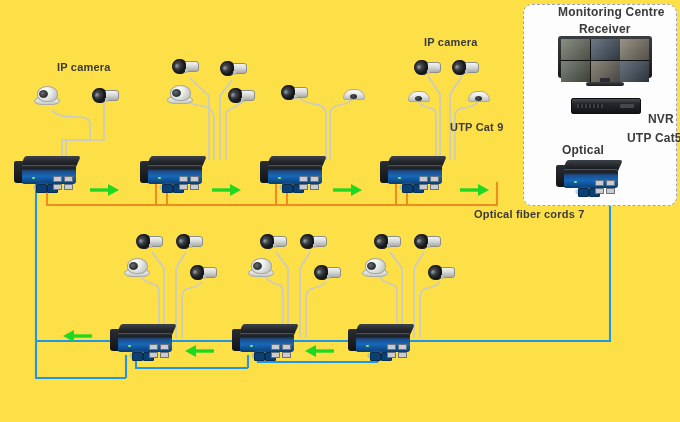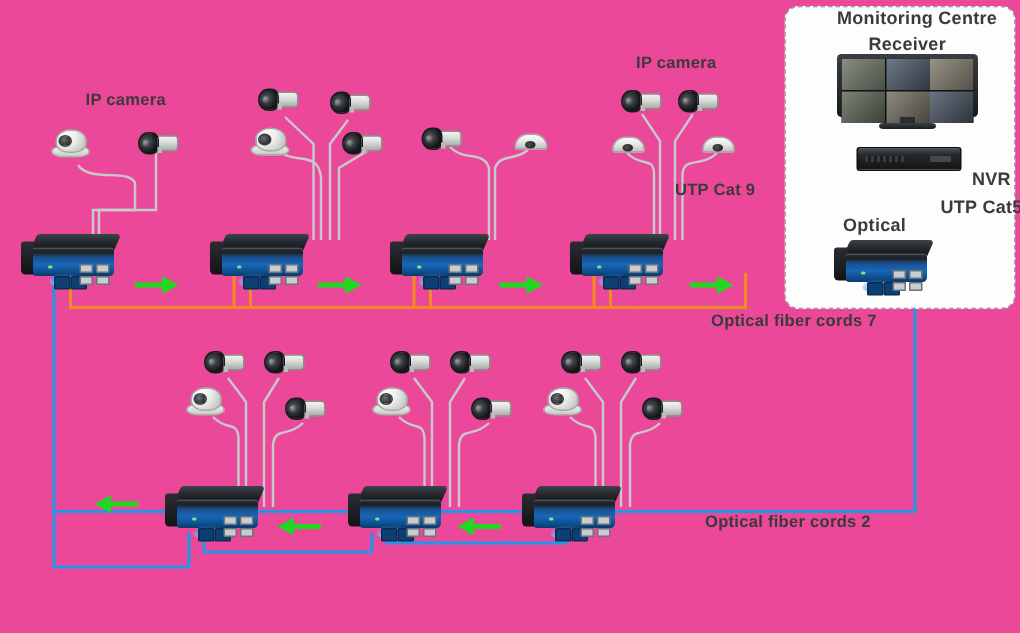--- a/index.html
+++ b/index.html
@@ -1,18 +1,18 @@
 <!DOCTYPE html>
 <html><head>
 <meta charset="utf-8">
 <style>
   html,body{margin:0;padding:0;background:#ffffff;}
   body{width:680px;height:422px;overflow:hidden;
        font-family:"Liberation Sans","DejaVu Sans",sans-serif;}
-  #stage{position:relative;width:680px;height:422px;background:#ec4899;}
+  #stage{position:relative;width:680px;height:422px;background:#fde047;}
 
   
   .lbl{position:absolute;font-weight:bold;color:#3a3a3a;white-space:nowrap;
        letter-spacing:.2px;}
   .lbl.s11{font-size:11px;}
   .lbl.s12{font-size:12px;}
 
   
   .panel{position:absolute;border:1px dashed #9aa2ab;border-radius:9px;
          background:#fdfdfd;}
@@ -269,21 +269,20 @@
         <i></i>
         <i></i>
       </div>
     </div>
   </div>
 
   <div class="lbl s11" style="left:57px;top:61px;">IP camera</div>
   <div class="lbl s11" style="left:424px;top:36px;">IP camera</div>
   <div class="lbl s11" style="left:450px;top:121px;">UTP Cat 9</div>
   <div class="lbl s11" style="left:474px;top:208px;">Optical fiber cords 7</div>
-  <div class="lbl s11" style="left:470px;top:342px;">Optical fiber cords 2</div>
 
   <div class="cam ptz" style="left:34px;top:86px;">
     <div class="base"></div>
     <div class="ball"></div>
     <div class="eye"></div>
   </div>
   <div class="cam bullet" style="left:92px;top:88px;">
     <div class="body"></div>
     <div class="lens"></div>
     <div class="mount"></div>

